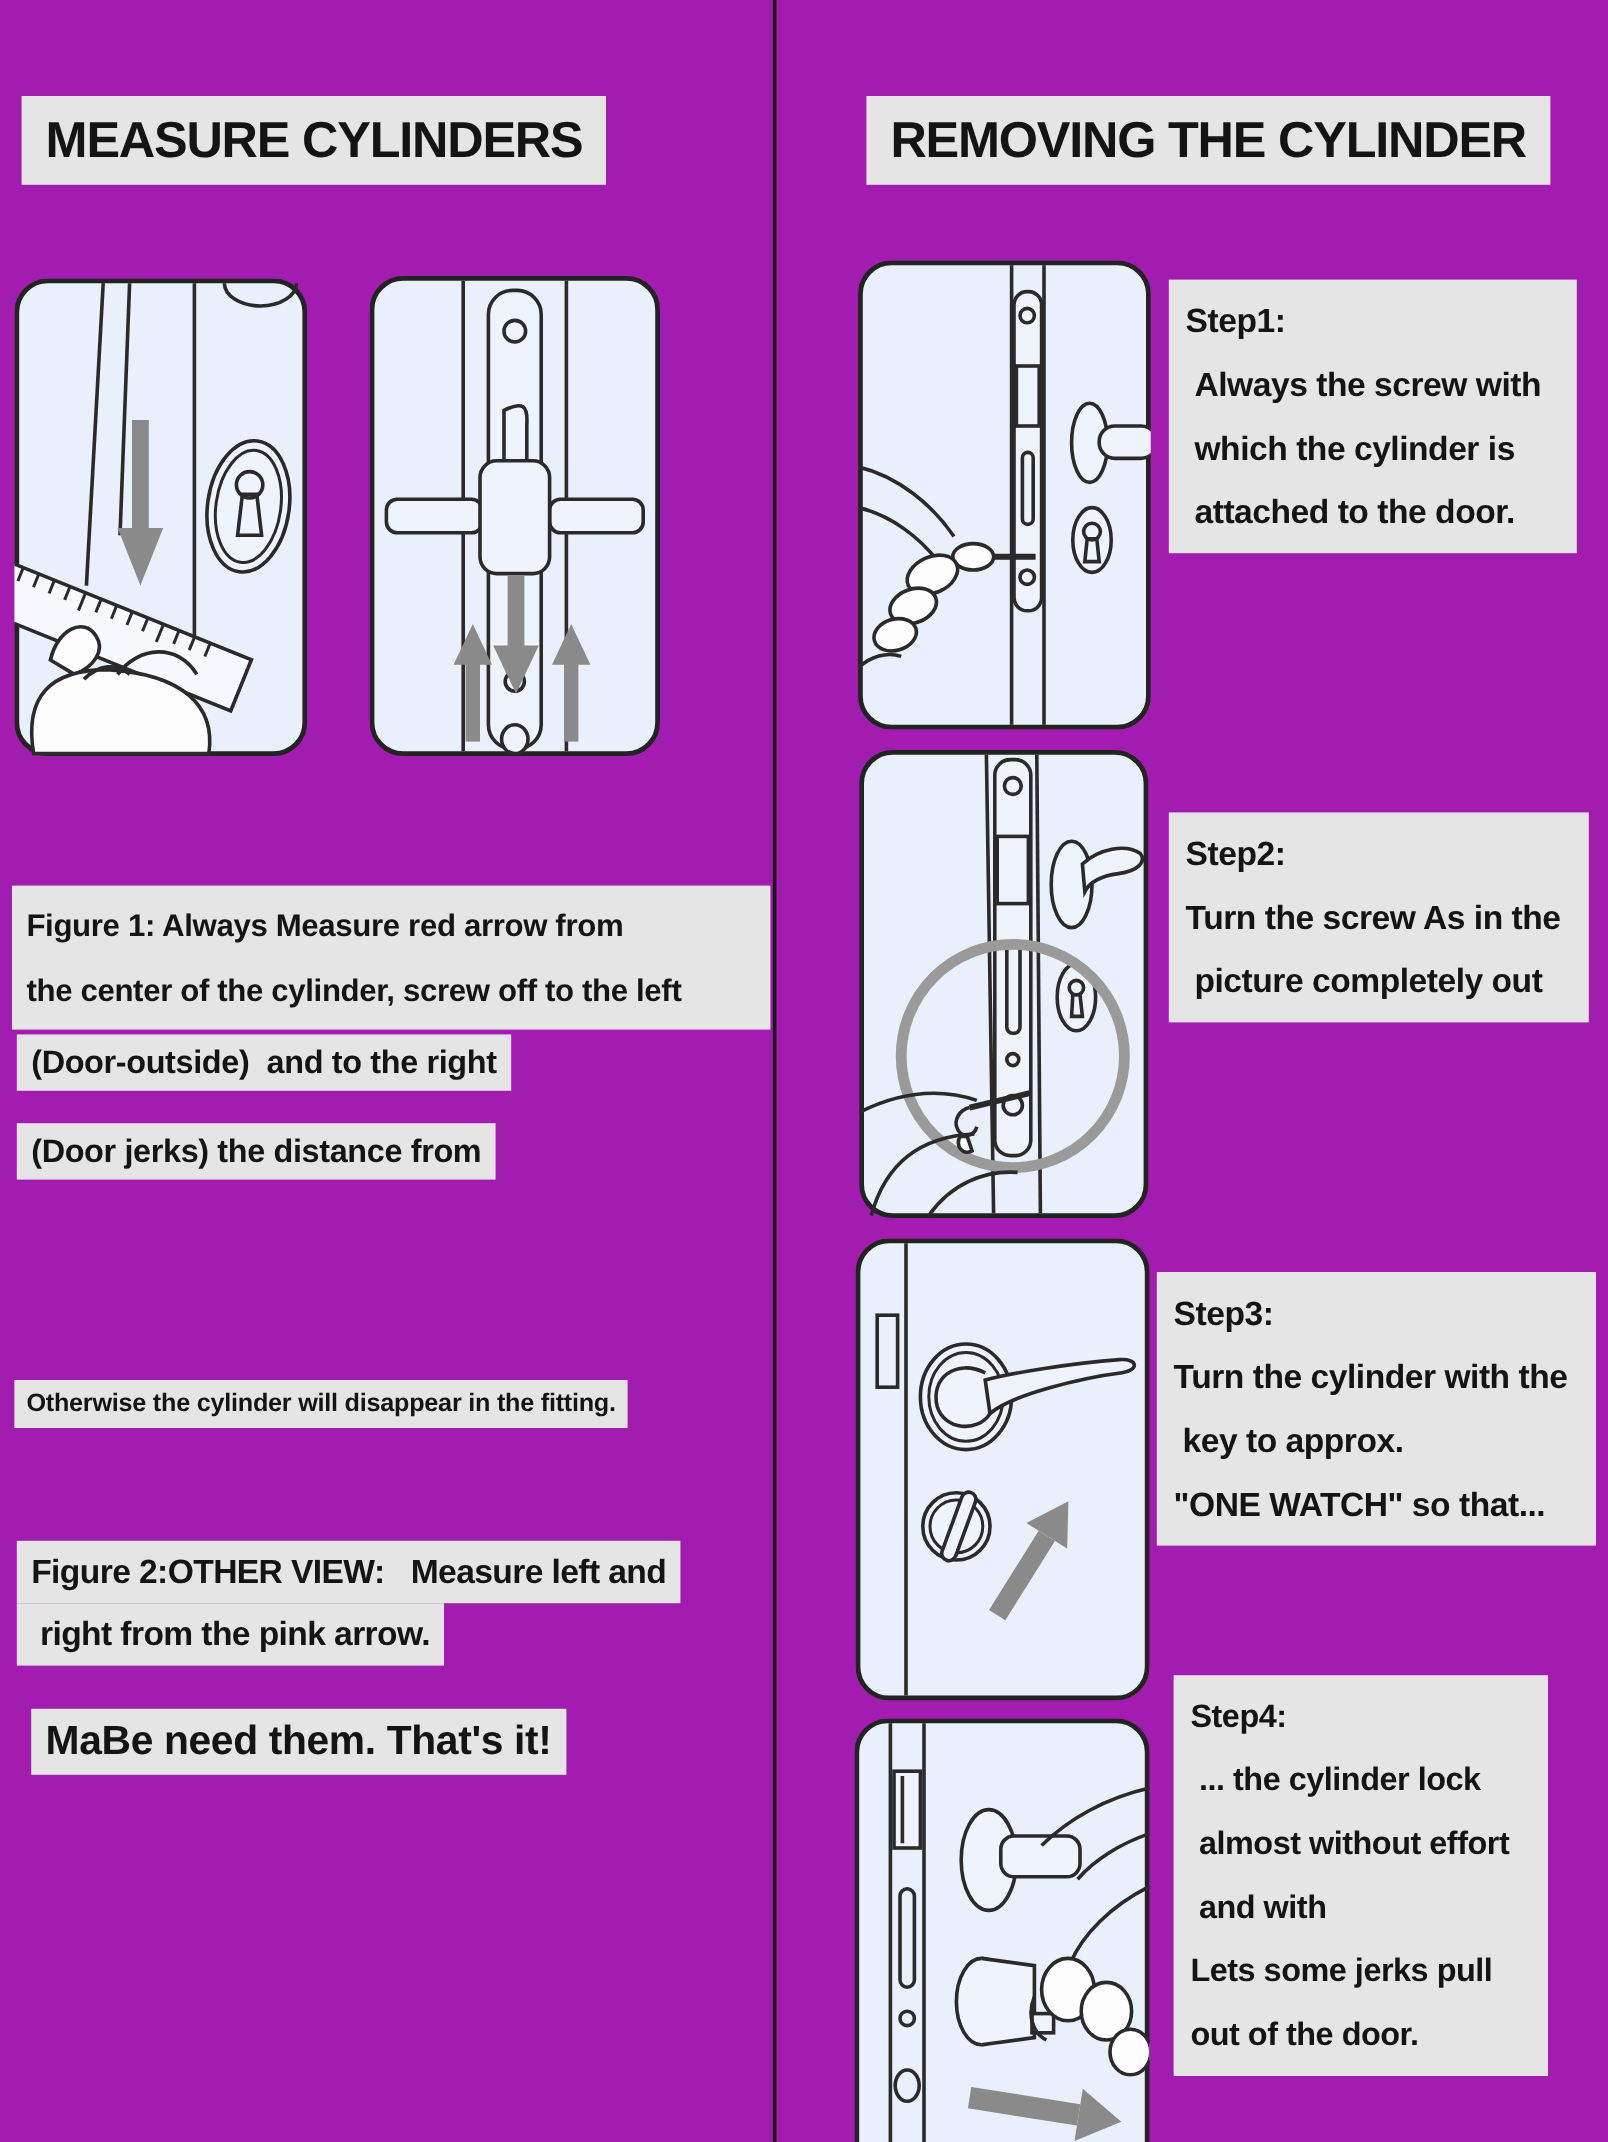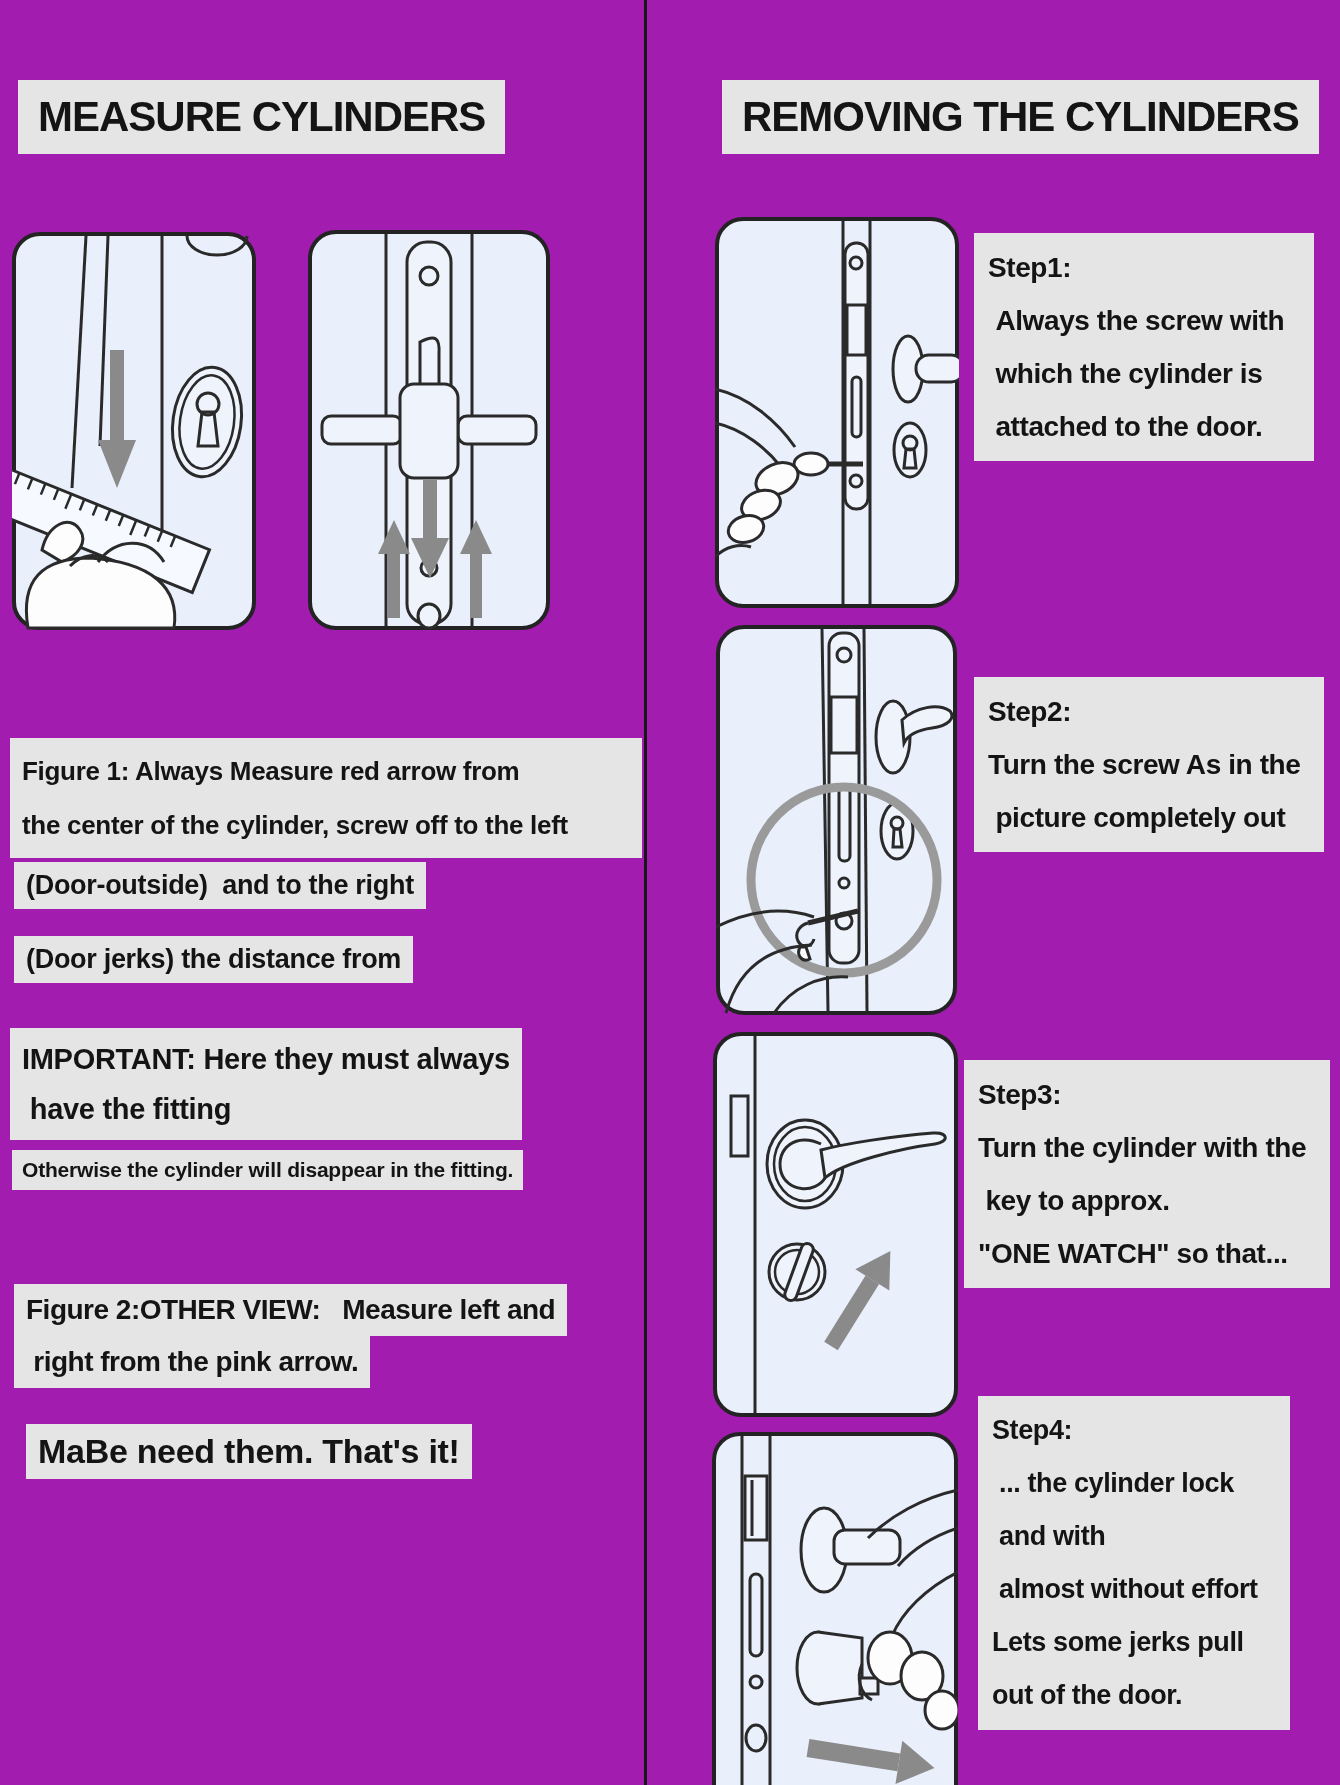--- a/index.html
+++ b/index.html
@@ -96,33 +96,29 @@
 
   <div class="abs hl capblock" style="left:10px;top:738px;">
     <div class="pre">Figure 1: Always Measure red arrow from</div>
     <div class="pre">the center of the cylinder, screw off to the left</div>
   </div>
 
   <div class="abs fit hl note pre" style="left:14px;top:862px;">(Door-outside)  and to the right</div>
 
   <div class="abs fit hl note pre" style="left:14px;top:936px;">(Door jerks) the distance from</div>
 
-  <div class="abs fit hl impblock" style="left:10px;top:1028px;">
-    <div class="pre">IMPORTANT: Here they must always</div>
-    <div class="pre"> have the fitting</div>
-  </div>
 
   <div class="abs fit hl small-note pre" style="left:12px;top:1150px;">Otherwise the cylinder will disappear in the fitting.</div>
 
   <div class="abs fit hl cap2 pre" style="left:14px;top:1284px;">Figure 2:OTHER VIEW:   Measure left and</div>
   <div class="abs fit hl cap2 pre" style="left:14px;top:1336px;"> right from the pink arrow.</div>
 
   <div class="abs fit hl mabe pre" style="left:26px;top:1424px;">MaBe need them. That's it!</div>
 
-  <div class="abs fit hl title" style="left:722px;top:80px;">REMOVING THE CYLINDERS</div>
+  <div class="abs fit hl title" style="left:722px;top:80px;">REMOVING THE CYLINDER</div>
 
   <div class="abs" style="left:715px;top:217px;">
     <svg width="244" height="391" viewBox="0 0 244 391">
       <rect x="2" y="2" width="240" height="387" rx="26" fill="#e9effb" stroke="#232323" stroke-width="4"></rect>
       <g stroke="#2a2a2a" stroke-width="3" fill="none">
         <line x1="128" y1="4" x2="128" y2="387"></line>
         <line x1="155" y1="4" x2="155" y2="387"></line>
         <rect x="130" y="26" width="23" height="266" rx="11" fill="#eef3fc"></rect>
         <circle cx="141" cy="46" r="6"></circle>
         <rect x="132" y="88" width="19" height="50" fill="#eef3fc"></rect>
@@ -259,19 +255,19 @@
       <g fill="#8a8a8a" transform="translate(96,316) rotate(9)">
         <rect x="0" y="-9" width="92" height="18"></rect>
         <polygon points="92,-22 92,22 128,0"></polygon>
       </g>
     </svg>
   </div>
 
   <div class="abs fit hl step-box s4" style="left:978px;top:1396px;min-width:312px;box-sizing:border-box;">
     <div class="pre">Step4:</div>
     <div class="pre"> ... the cylinder lock</div>
+    <div class="pre"> almost without effort</div>
     <div class="pre"> and with</div>
-    <div class="pre"> almost without effort</div>
     <div class="pre">Lets some jerks pull</div>
     <div class="pre">out of the door.</div>
   </div>
 
 </div>
 
 </body></html>

